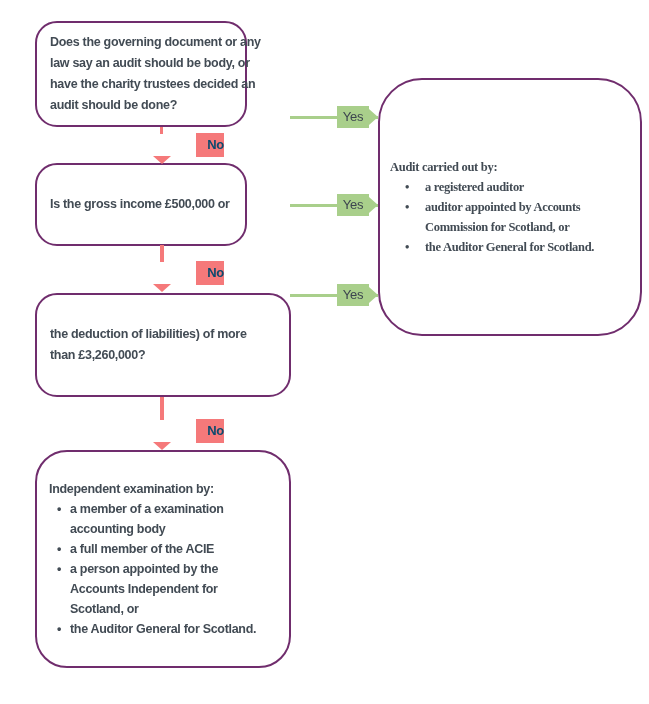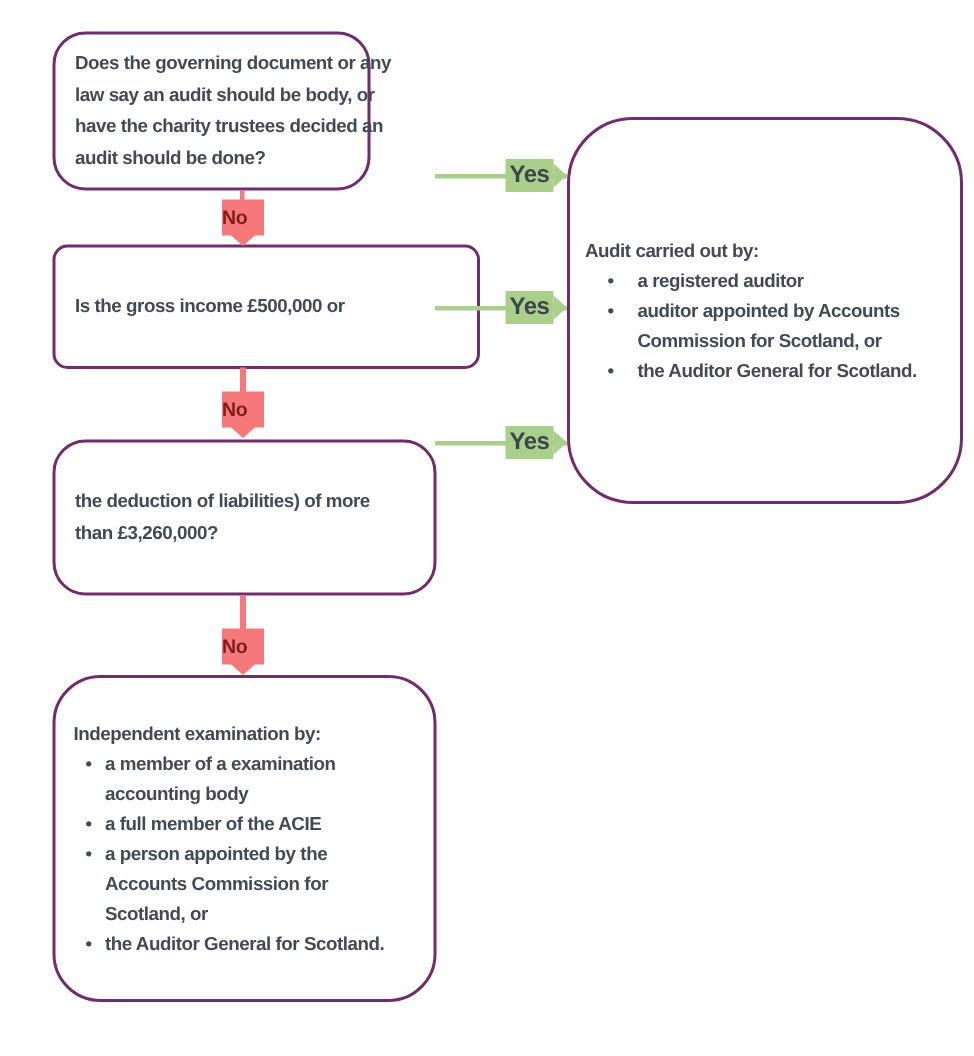--- a/index.html
+++ b/index.html
@@ -27,63 +27,63 @@
   .audit-pad .brow { margin-left:15px; }
   .audit-pad .bmark { width:20px; }
   
   .indep-pad { padding-left:12px; }
   .indep-pad .brow { margin-left:8px; }
   .indep-pad .bmark { width:13px; }
   
   .yline { position:absolute; height:3px; background:#a9cf8b; }
   .ylabel {
     position:absolute; width:32px; height:22px; background:#a9cf8b;
-    text-align:center; font-size:16px; font-weight:700; line-height:22px;
+    text-align:center; font-size:13px; font-weight:400; line-height:22px;
     letter-spacing:-0.3px; color:#3d454f;
   }
   .ytip {
     position:absolute; width:0; height:0;
     border-top:8px solid transparent; border-bottom:8px solid transparent;
     border-left:9px solid #a9cf8b;
   }
   
   .nstem { position:absolute; background:#f5797a; }
   .nlabel {
     position:absolute; width:28px; height:24px; background:#f5797a;
-    text-align:left; font-size:13px; font-weight:700; line-height:24px;
-    letter-spacing:-0.3px; color:#7f1d1d;
+    text-align:right; font-size:13px; font-weight:700; line-height:24px;
+    letter-spacing:-0.3px; color:#0c4a6e;margin-left:48px;
   }
   .ntip {
     position:absolute; width:0; height:0;
     border-left:9px solid transparent; border-right:9px solid transparent;
     border-top:8px solid #f5797a;
   }
 </style>
 </head>
 <body>
 
 <div class="stage">
 
   <div class="box qbox" style="left:35px; top:21px; width:212px; height:106px; border-radius:22px;">
     <div class="line">Does the governing document or any</div>
     <div class="line">law say an audit should be body, or</div>
     <div class="line">have the charity trustees decided an</div>
     <div class="line">audit should be done?</div>
   </div>
 
-  <div class="box qbox" style="left:35px; top:163px; width:285px; height:83px; border-radius:10px;">
+  <div class="box qbox" style="left:35px; top:163px; width:212px; height:83px; border-radius:22px;">
     <div class="line">Is the gross income £500,000 or</div>
   </div>
 
   <div class="box qbox" style="left:35px; top:293px; width:256px; height:104px; border-radius:22px;">
     <div class="line">the deduction of liabilities) of more</div>
     <div class="line">than £3,260,000?</div>
   </div>
 
-  <div class="box obox audit-pad" style="left:378px; top:78px; width:264px; height:258px; border-radius:44px;">
+  <div class="box obox audit-pad" style="left:378px; top:78px; width:264px; height:258px; border-radius:44px;font-family:Liberation Serif, serif;">
     <div class="line">Audit carried out by:</div>
     <div class="brow">
       <div class="bmark line">•</div>
       <div class="bcol">
         <div class="line">a registered auditor</div>
       </div>
     </div>
     <div class="brow">
       <div class="bmark line">•</div>
       <div class="bcol">
@@ -111,21 +111,21 @@
     <div class="brow">
       <div class="bmark line">•</div>
       <div class="bcol">
         <div class="line">a full member of the ACIE</div>
       </div>
     </div>
     <div class="brow">
       <div class="bmark line">•</div>
       <div class="bcol">
         <div class="line">a person appointed by the</div>
-        <div class="line">Accounts Commission for</div>
+        <div class="line">Accounts Independent for</div>
         <div class="line">Scotland, or</div>
       </div>
     </div>
     <div class="brow">
       <div class="bmark line">•</div>
       <div class="bcol">
         <div class="line">the Auditor General for Scotland.</div>
       </div>
     </div>
   </div>

